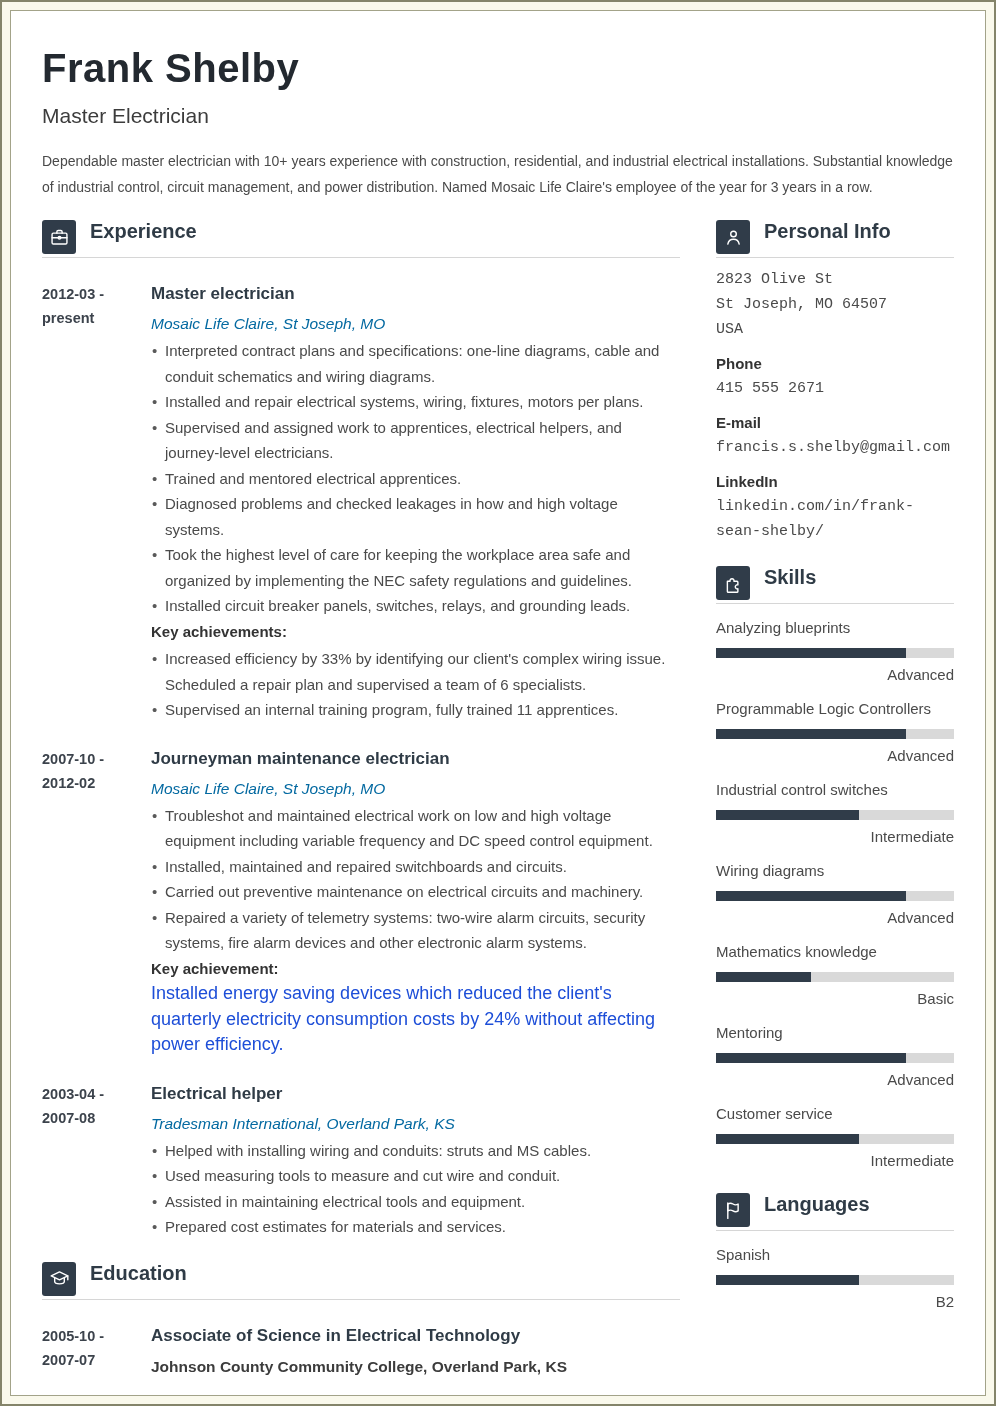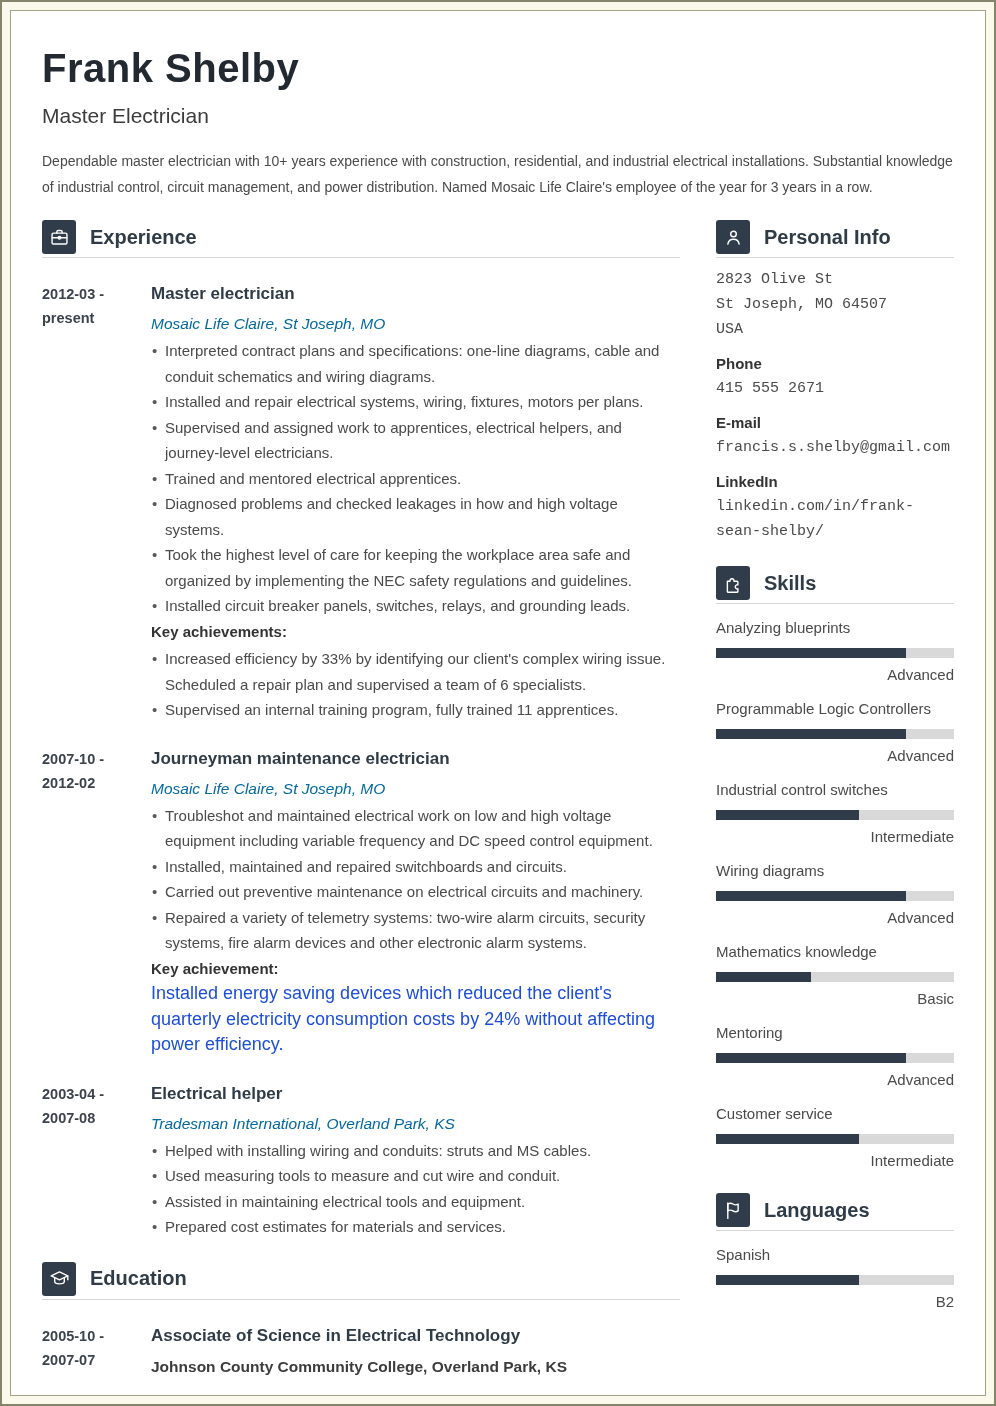--- a/index.html
+++ b/index.html
@@ -33,21 +33,21 @@
   .summary {
     font-size:14px; color:#4a4a4a; line-height:25.5px; margin-top:20px;
     max-width:912px;
   }
   
   .columns { display:flex; gap:36px; margin-top:20px; }
   .main-col { width:638px; flex:none; }
   .side-col { width:238px; flex:none; }
   
   .section-header {
-    display:flex; align-items:center; gap:14px;
+    display:flex; align-items:flex-start; gap:14px;
     border-bottom:1px solid #d6d6d6; padding-bottom:3px;
   }
   .icon-box {
     width:34px; height:34px; flex:none;
     background:#303c49; border-radius:3px;
     display:flex; align-items:center; justify-content:center;
   }
   .icon-box svg { width:21px; height:21px; stroke:#ffffff; fill:none;
     stroke-width:1.6; stroke-linecap:round; stroke-linejoin:round; }
   .section-title { font-size:20px; font-weight:bold; color:#2f3b46; }

